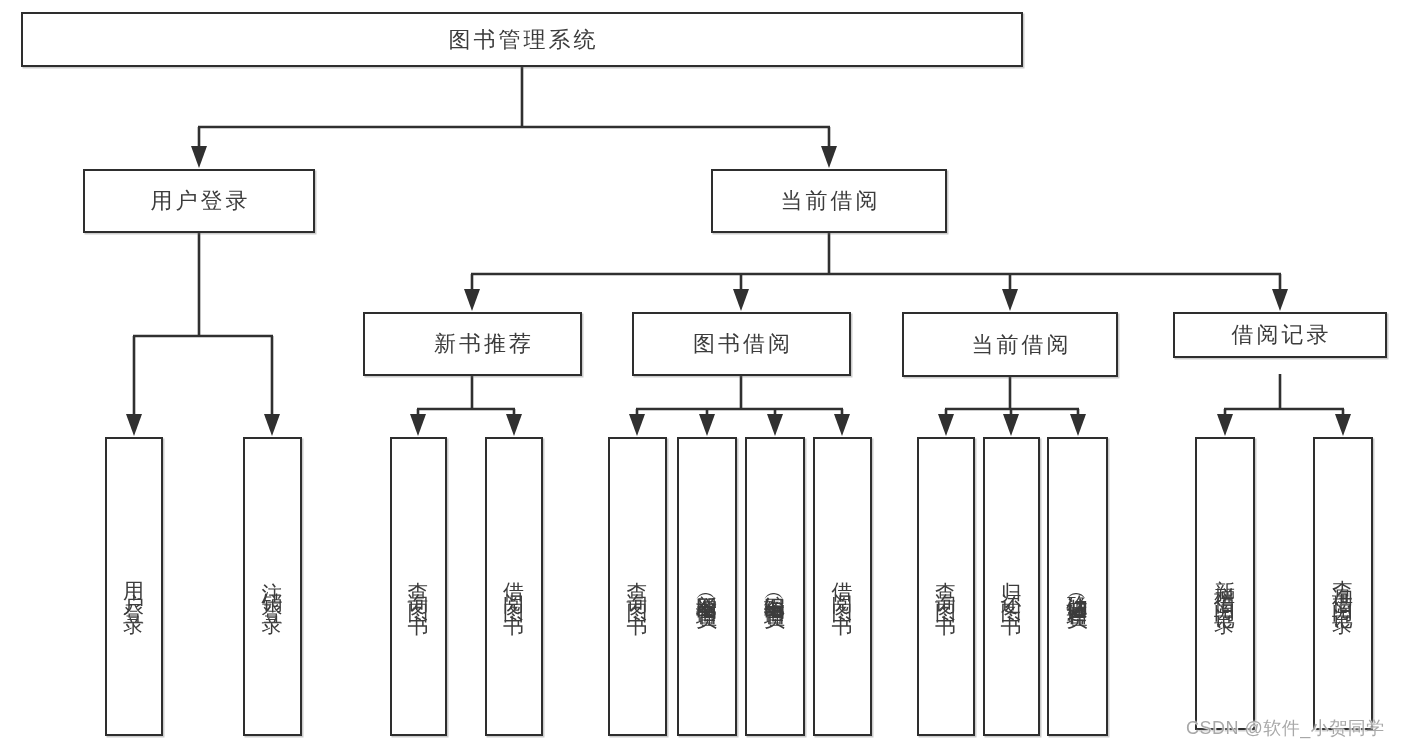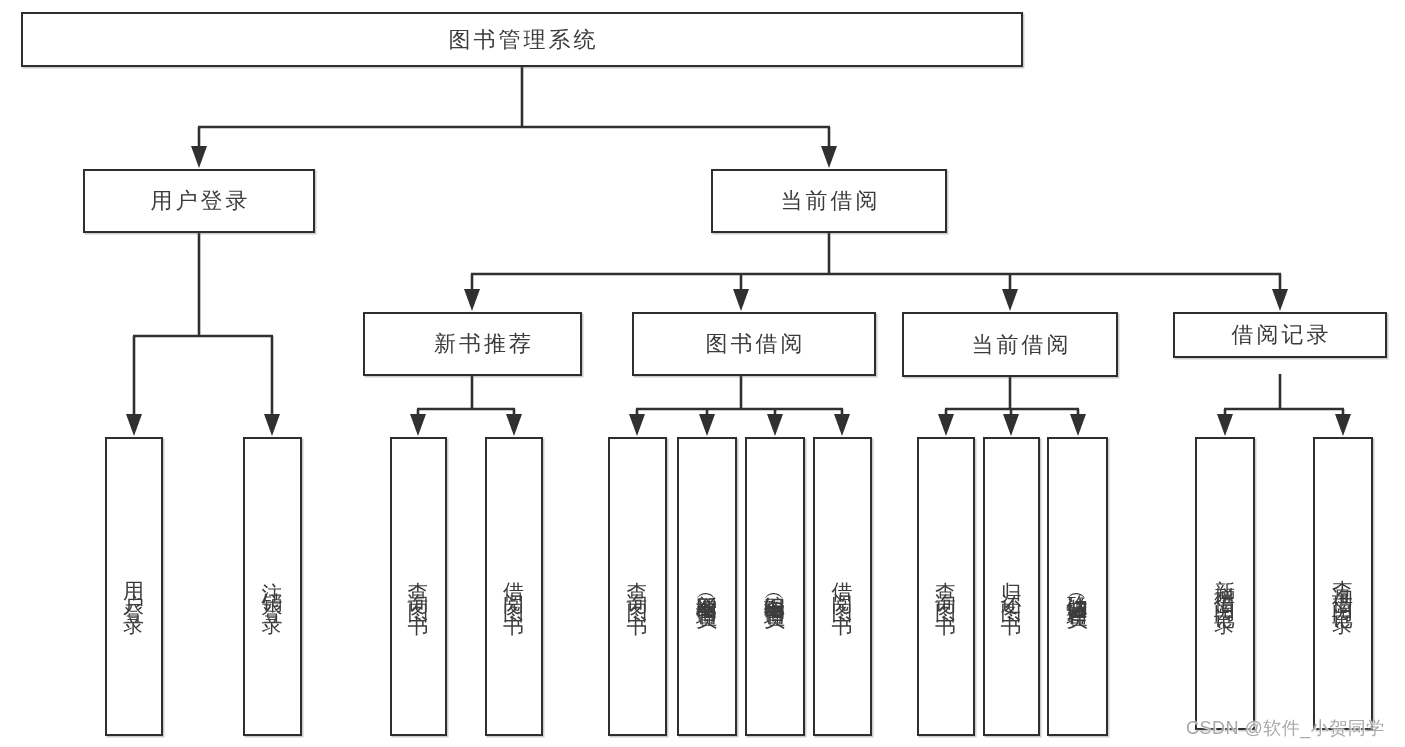--- a/index.html
+++ b/index.html
@@ -89,21 +89,21 @@
       <polygon points="1335,414 1351,414 1343,436"></polygon>
     </g>
   </svg>
 
   <div class="node h" style="left:21px;top:12px;width:1002px;height:55px;">图书管理系统</div>
 
   <div class="node h" style="left:83px;top:169px;width:232px;height:64px;">用户登录</div>
   <div class="node h" style="left:711px;top:169px;width:236px;height:64px;">当前借阅</div>
 
   <div class="node h" style="left:363px;top:312px;width:219px;height:64px;padding-left:20px;">新书推荐</div>
-  <div class="node h" style="left:632px;top:312px;width:244px;height:64px;">图书借阅</div>
+  <div class="node h" style="left:632px;top:312px;width:219px;height:64px;">图书借阅</div>
   <div class="node h" style="left:902px;top:312px;width:216px;height:65px;padding-left:20px;">当前借阅</div>
   <div class="node h" style="left:1173px;top:312px;width:214px;height:46px;">借阅记录</div>
 
   <div class="node v ls-11" style="left:105px;top:437px;width:58px;height:299px;">用户登录</div>
   <div class="node v ls-11" style="left:243px;top:437px;width:59px;height:299px;">注销登录</div>
 
   <div class="node v ls-11" style="left:390px;top:437px;width:57px;height:299px;">查询图书</div>
   <div class="node v ls-11" style="left:485px;top:437px;width:58px;height:299px;">借阅图书</div>
 
   <div class="node v ls-11" style="left:608px;top:437px;width:59px;height:299px;">查询图书</div>

